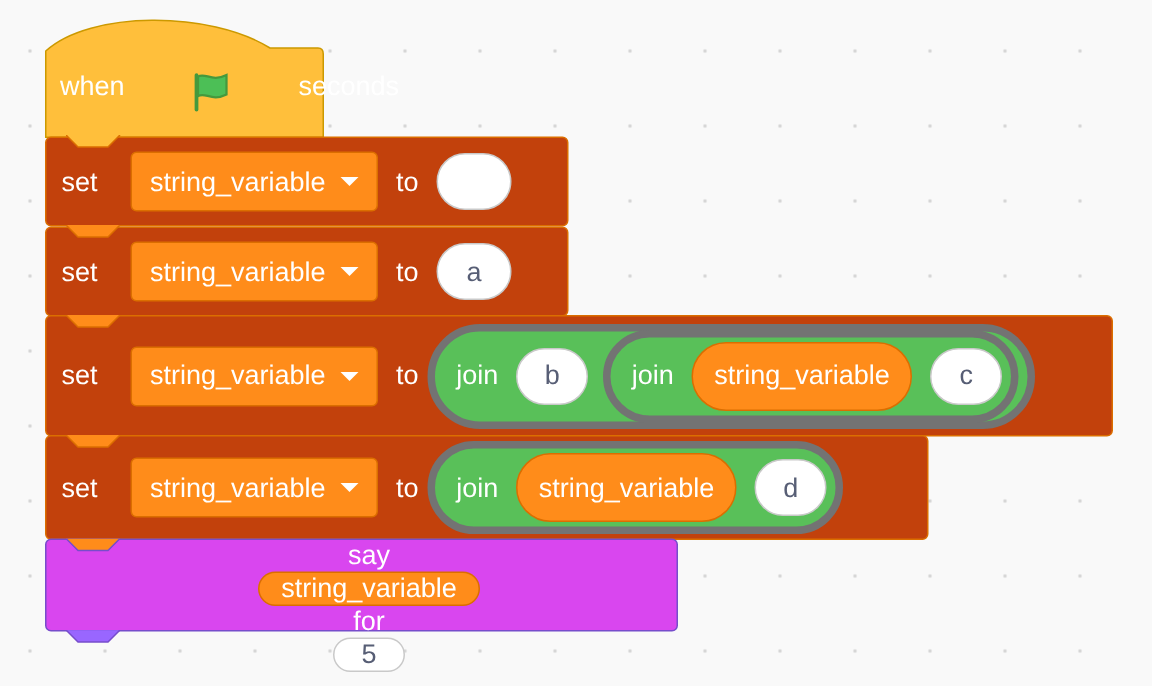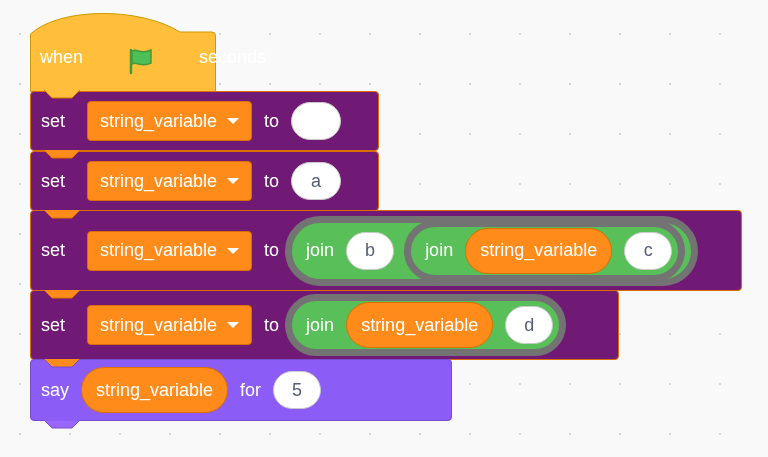--- a/index.html
+++ b/index.html
@@ -9,22 +9,22 @@
     background-image: radial-gradient(circle, #d6d6d6 1px, transparent 1.4px);
     background-size: 50px 50px;
     background-position: -5px 9px;
     font-family: "Liberation Sans", "DejaVu Sans", sans-serif;
   }
   .blk { position:absolute; box-sizing:border-box; }
   .stack-block {
     border:1px solid; border-radius:4px;
     display:flex; align-items:center; padding-left:10px;
   }
-  .var-blk { background:#701a75; border-color:#db6e00; }
-  .looks { background:#8b5cf6; border-color:#774dcb; }
+  .var-blk { background:#c2410c; border-color:#db6e00; }
+  .looks { background:#d946ef; border-color:#774dcb;flex-direction:column; }
   .lbl { color:#fff; font-size:18px; white-space:nowrap; }
   .gap { width:12px; flex:none; }
   .dropdown {
     display:flex; align-items:center; height:40px; box-sizing:border-box;
     padding:0 12px; border:1px solid #db6e00; border-radius:4px;
     background:#ff8c1a; color:#fff; font-size:18px; white-space:nowrap;
   }
   .caret { margin-left:10px; width:0; height:0; border-left:6px solid transparent;
            border-right:6px solid transparent; border-top:6px solid #fff; }
   .input {
@@ -34,21 +34,21 @@
     color:#575e75; font-size:18px;
   }
   .reporter {
     display:flex; align-items:center; box-sizing:border-box;
     height:46px; padding:0 12px; border-radius:24px;
     background:#ff8c1a; border:1px solid #db6e00; color:#fff; font-size:18px; white-space:nowrap;
   }
   .join {
     display:flex; align-items:center; box-sizing:border-box;
     padding:0 6px 0 14px; border-radius:40px;
-    background:#59c059; border:7px solid #737373; color:#fff; font-size:18px;
+    background:#59c059; border:5px solid #737373; color:#fff; font-size:18px;
   }
   .notch { position:absolute; }
 </style>
 </head>
 <body>
 
 <div class="blk" style="left:30px;top:12px;width:186px;height:80px;">
   <svg width="186" height="80" style="position:absolute;left:0;top:0;">
     <path d="M0.5,22 C30,-5 110,-5 150,20 L182,20 Q185.5,20 185.5,24 L185.5,79.5 L0.5,79.5 Z" fill="#ffbf3b" stroke="#cc9900" stroke-width="1"></path>
   </svg>

